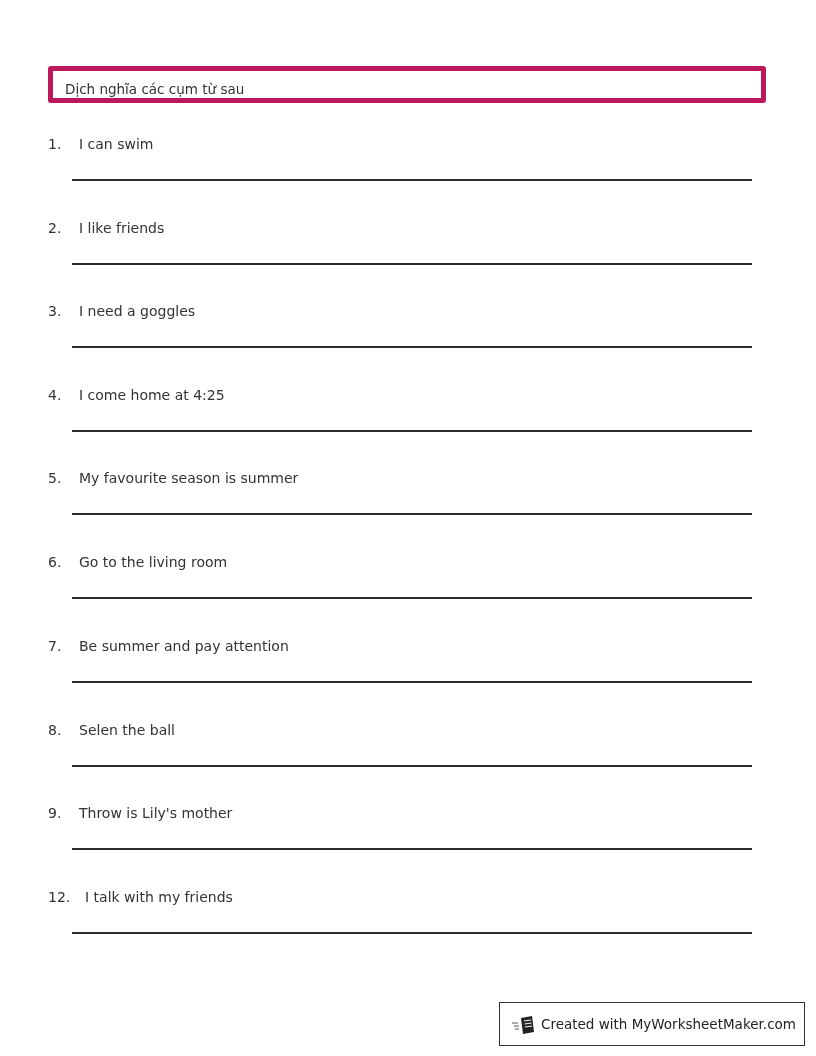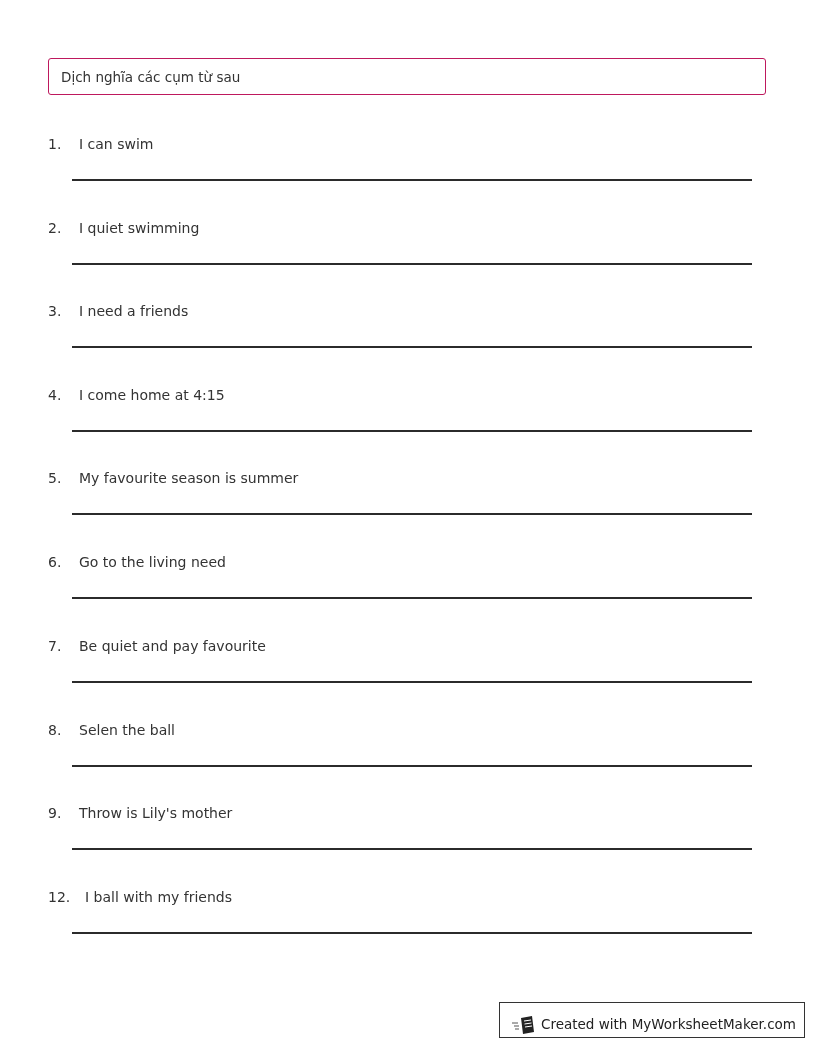--- a/index.html
+++ b/index.html
@@ -1,88 +1,88 @@
 <!DOCTYPE html>
 <html><head>
 <meta charset="utf-8">
 <style>
   html, body { margin:0; padding:0; background:#ffffff; }
   body { width:816px; height:1056px; position:relative; font-family:"DejaVu Sans", sans-serif; color:#333; overflow:hidden; }
   .header-box {
-    position:absolute; left:48px; top:58px; width:718px; height:37px;
-    border:1px solid #be185d; border-radius:3px; box-sizing:border-box;
+    position:absolute; left:48px; top:66px; width:718px; height:37px;
+    border:5px solid #be185d; border-radius:3px; box-sizing:border-box;
   }
   .header-box span { position:absolute; left:12px; top:10px; font-size:13.5px; color:#333; }
   .q { position:absolute; left:48px; width:720px; }
   .q .num { position:absolute; left:0; top:0; font-size:14px; color:#333; }
   .q .text { position:absolute; left:31px; top:0; font-size:14px; color:#333; white-space:nowrap; }
   .q .text.wide { left:37px; }
   .q .line { position:absolute; left:24px; top:43px; width:680px; height:2px; background:#2b2b2b; }
   .footer {
-    position:absolute; left:499px; top:1002px; width:306px; height:36px;
+    position:absolute; left:499px; top:1002px; width:306px; height:44px;
     border:1px solid #333; box-sizing:border-box;
   }
   .footer .logo { position:absolute; left:12px; top:12px; width:24px; height:20px; }
   .footer span { position:absolute; left:41px; top:13px; font-size:13.5px; color:#222; white-space:nowrap; }
 </style>
 </head>
 <body>
 
 <div class="header-box">
   <span>Dịch nghĩa các cụm từ sau</span>
 </div>
 
 <div class="q" style="top:136px;">
   <span class="num">1.</span>
   <span class="text">I can swim</span>
   <div class="line"></div>
 </div>
 <div class="q" style="top:220px;">
   <span class="num">2.</span>
-  <span class="text">I quiet swimming</span>
+  <span class="text">I like friends</span>
   <div class="line"></div>
 </div>
 <div class="q" style="top:303px;">
   <span class="num">3.</span>
-  <span class="text">I need a friends</span>
+  <span class="text">I need a goggles</span>
   <div class="line"></div>
 </div>
 <div class="q" style="top:387px;">
   <span class="num">4.</span>
-  <span class="text">I come home at 4:15</span>
+  <span class="text">I come home at 4:25</span>
   <div class="line"></div>
 </div>
 <div class="q" style="top:470px;">
   <span class="num">5.</span>
   <span class="text">My favourite season is summer</span>
   <div class="line"></div>
 </div>
 <div class="q" style="top:554px;">
   <span class="num">6.</span>
-  <span class="text">Go to the living need</span>
+  <span class="text">Go to the living room</span>
   <div class="line"></div>
 </div>
 <div class="q" style="top:638px;">
   <span class="num">7.</span>
-  <span class="text">Be quiet and pay favourite</span>
+  <span class="text">Be summer and pay attention</span>
   <div class="line"></div>
 </div>
 <div class="q" style="top:722px;">
   <span class="num">8.</span>
   <span class="text">Selen the ball</span>
   <div class="line"></div>
 </div>
 <div class="q" style="top:805px;">
   <span class="num">9.</span>
   <span class="text">Throw is Lily's mother</span>
   <div class="line"></div>
 </div>
 <div class="q" style="top:889px;">
   <span class="num">12.</span>
-  <span class="text wide">I ball with my friends</span>
+  <span class="text wide">I talk with my friends</span>
   <div class="line"></div>
 </div>
 
 <div class="footer">
   <svg class="logo" viewBox="0 0 24 20">
     <line x1="0" y1="8" x2="6" y2="8" stroke="#555" stroke-width="1"></line>
     <line x1="2" y1="11" x2="7" y2="11" stroke="#555" stroke-width="1"></line>
     <line x1="3" y1="14" x2="7" y2="14" stroke="#555" stroke-width="1"></line>
     <path d="M9 3 L20 1 L22 17 L11 19 Z" fill="#222"></path>
     <path d="M12 6 L19 5 M12.5 9 L19.5 8 M13 12 L20 11" stroke="#fff" stroke-width="1"></path>

